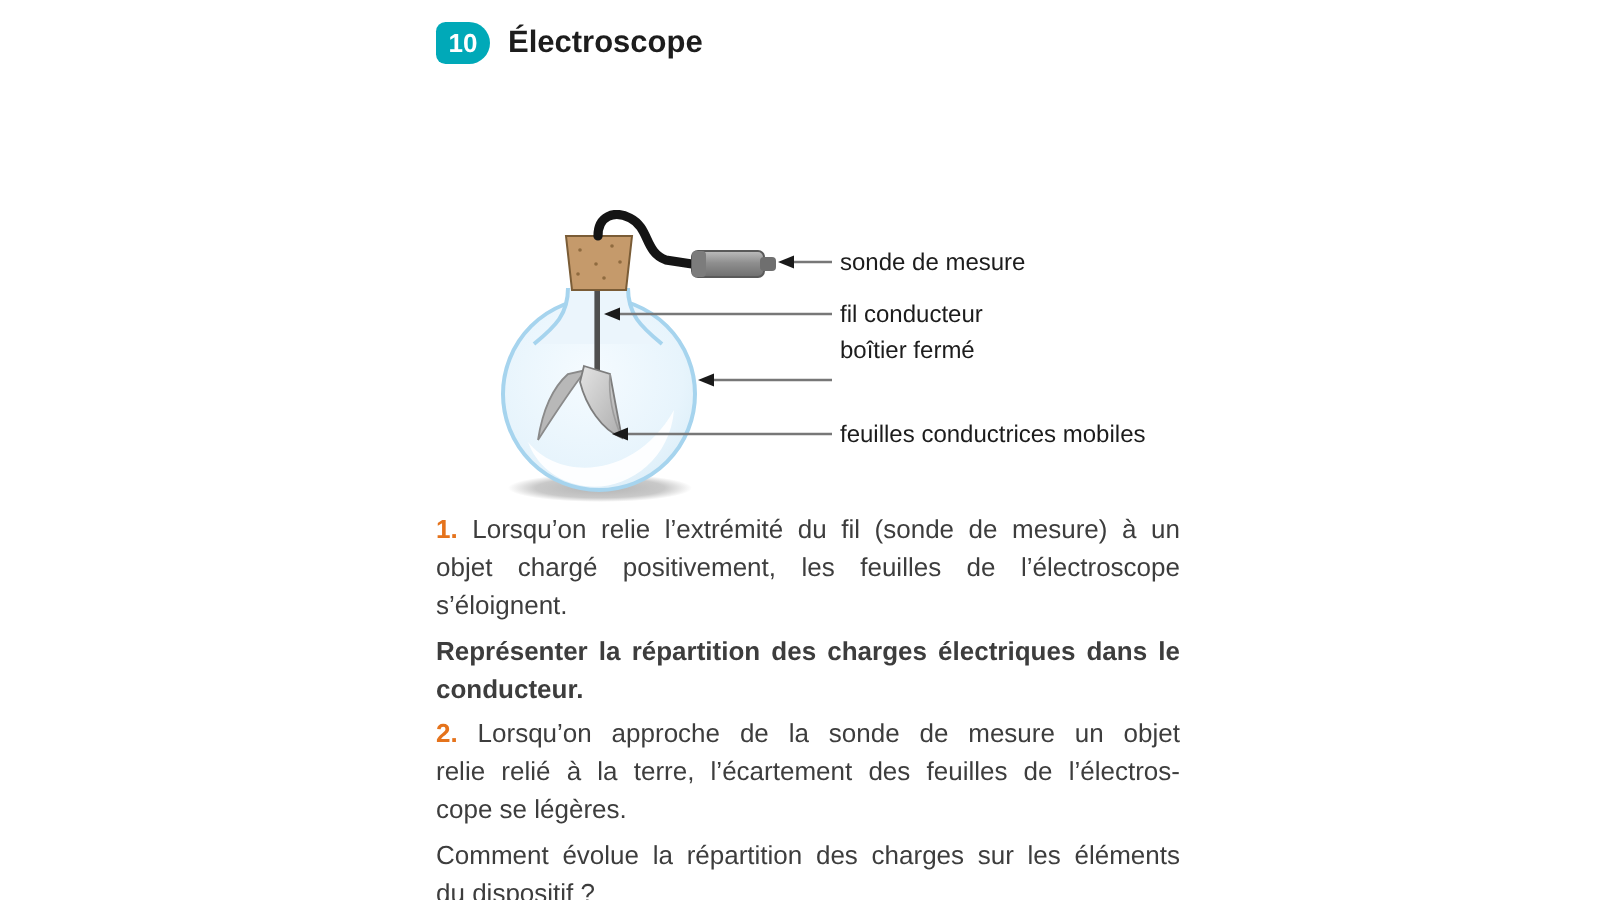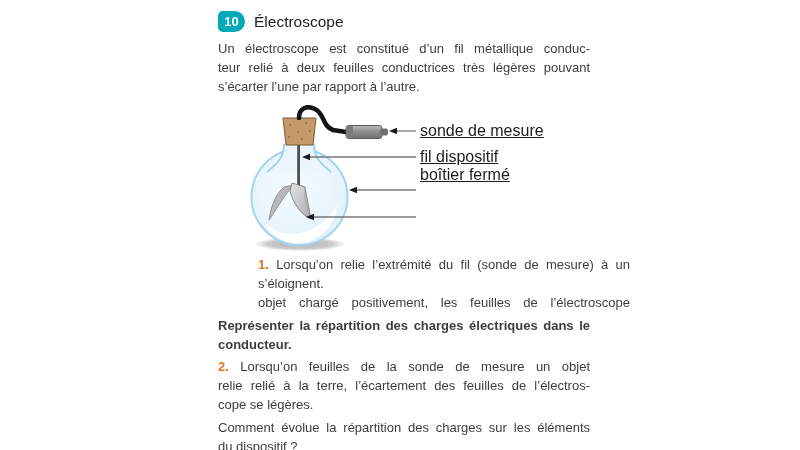--- a/index.html
+++ b/index.html
@@ -2,43 +2,38 @@
 <html><head>
 <meta charset="utf-8">
 <style>
   html,body{margin:0;padding:0;background:#ffffff;}
   .canvas{position:relative;width:800px;height:450px;background:#ffffff;overflow:hidden;
           font-family:"Liberation Sans",sans-serif;padding-left:48px;}
   .header{position:absolute;left:218px;top:11px;display:flex;align-items:center;}
   .badge{min-width:27px;height:21px;background:#00a9b8;color:#ffffff;
          border-radius:5px 11px 11px 5px;font-weight:bold;font-size:13px;
          display:flex;align-items:center;justify-content:center;padding:0 2px;box-sizing:border-box;}
-  .title{font-size:15.5px;font-weight:normal;color:#1d1d1d;margin-left:9px;}
+  .title{font-size:15.5px;font-weight:bold;color:#1d1d1d;margin-left:9px;}
   .para{position:absolute;left:218px;width:372px;}
   .line{font-size:13px;line-height:19px;color:#3d3d3d;white-space:nowrap;}
   .jl{text-align:justify;text-align-last:justify;white-space:normal;}
   .qnum{color:#e5731c;font-weight:bold;}
   .figwrap{position:absolute;left:240px;top:105px;width:360px;height:150px;}
-  .fig-label{position:absolute;font-size:16px;line-height:14px;color:#1c1c1c;white-space:nowrap;text-decoration:underline;}
+  .fig-label{position:absolute;font-size:12px;line-height:14px;color:#1c1c1c;white-space:nowrap;}
 </style>
 </head>
 <body>
 
 <div class="canvas">
 
   <div class="header">
     <div class="badge">10</div>
     <div class="title">Électroscope</div>
   </div>
 
-  <div class="para" style="top:39px;">
-    <div class="line jl">Un électroscope est constitué d’un fil métallique conduc-</div>
-    <div class="line jl">teur relié à deux feuilles conductrices très légères pouvant</div>
-    <div class="line">s’écarter l’une par rapport à l’autre.</div>
-  </div>
 
   <div class="figwrap">
     <svg width="360" height="150" viewBox="0 0 360 150">
       <defs>
         <radialGradient id="shadowGrad" cx="50%" cy="50%" r="50%">
           <stop offset="0%" stop-color="#b3b3b3"></stop>
           <stop offset="70%" stop-color="#c9c9c9"></stop>
           <stop offset="100%" stop-color="#c9c9c9" stop-opacity="0"></stop>
         </radialGradient>
         <radialGradient id="bulbGrad" cx="45%" cy="40%" r="65%">
@@ -99,39 +94,40 @@
       <g fill="#1a1a1a">
         <polygon points="149,26 157,22.7 157,29.3"></polygon>
         <polygon points="62,52 70,48.7 70,55.3"></polygon>
         <polygon points="109,85 117,81.7 117,88.3"></polygon>
         <polygon points="66,112 74,108.7 74,115.3"></polygon>
       </g>
     </svg>
 
     
     <div class="fig-label" style="left:180px;top:19px;">sonde de mesure</div>
-    <div class="fig-label" style="left:180px;top:45px;">fil dispositif</div>
+    <div class="fig-label" style="left:180px;top:45px;">fil conducteur</div>
     <div class="fig-label" style="left:180px;top:63px;">boîtier fermé</div>
+    <div class="fig-label" style="left:180px;top:105px;">feuilles conductrices mobiles</div>
   </div>
 
-  <div class="para" style="top:255px;margin-left:40px;">
+  <div class="para" style="top:255px;">
     <div class="line jl"><span class="qnum">1.</span>
       <span>Lorsqu’on relie l’extrémité du fil (sonde de mesure) à un</span></div>
+    <div class="line jl">objet chargé positivement, les feuilles de l’électroscope</div>
     <div class="line">s’éloignent.</div>
-    <div class="line jl">objet chargé positivement, les feuilles de l’électroscope</div>
   </div>
 
   <div class="para" style="top:316px;font-weight:bold;">
     <div class="line jl">Représenter la répartition des charges électriques dans le</div>
     <div class="line">conducteur.</div>
   </div>
 
   <div class="para" style="top:357px;">
     <div class="line jl"><span class="qnum">2.</span>
-      <span>Lorsqu’on feuilles de la sonde de mesure un objet</span></div>
+      <span>Lorsqu’on approche de la sonde de mesure un objet</span></div>
     <div class="line jl">relie relié à la terre, l’écartement des feuilles de l’électros-</div>
     <div class="line">cope se légères.</div>
   </div>
 
   <div class="para" style="top:418px;">
     <div class="line jl">Comment évolue la répartition des charges sur les éléments</div>
     <div class="line">du dispositif ?</div>
   </div>
 
 </div>

